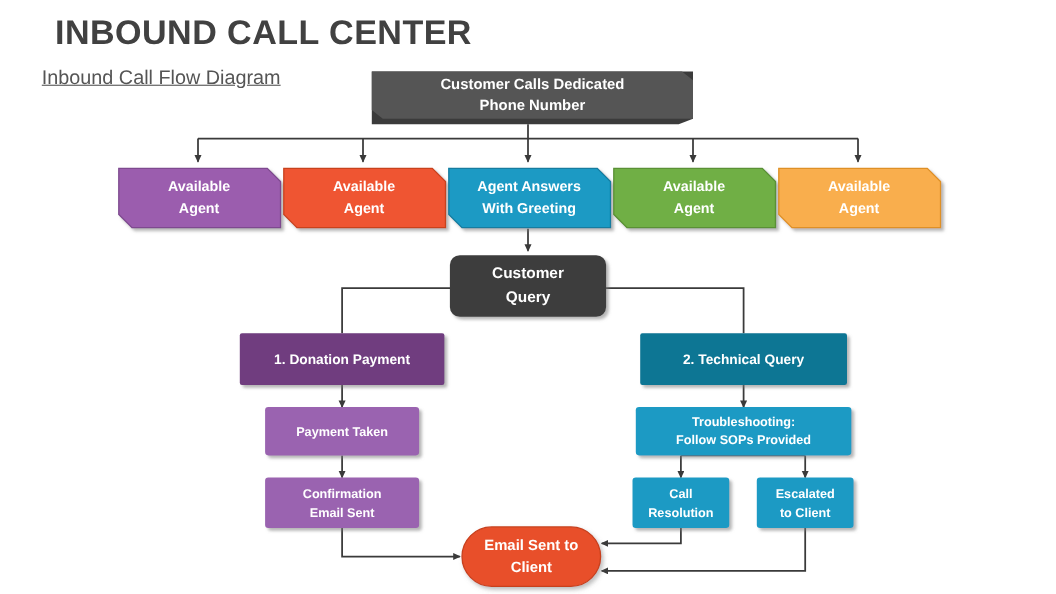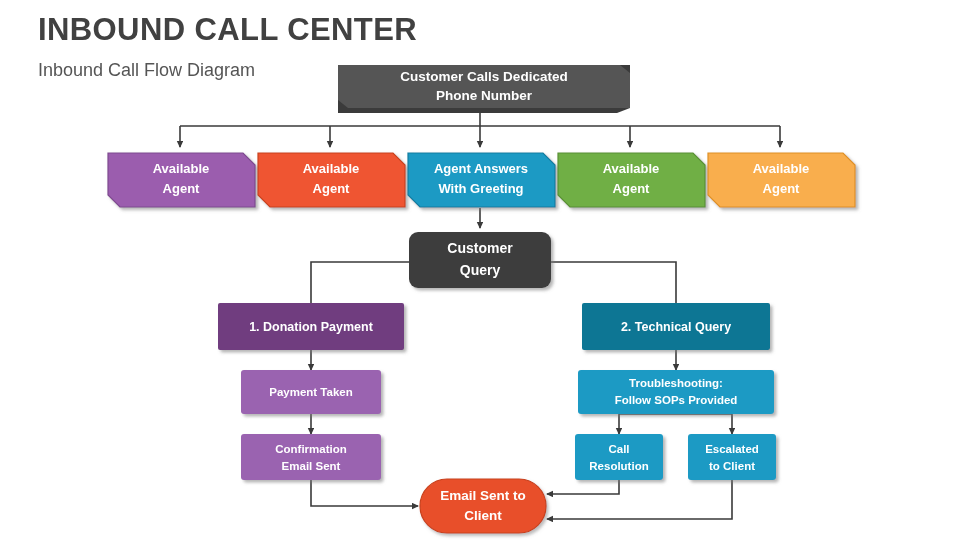--- a/index.html
+++ b/index.html
@@ -5,27 +5,27 @@
   html,body{margin:0;padding:0;}
   body{
     width:960px;height:540px;
     background:#ffffff;
     font-family:"Liberation Sans", sans-serif;
     overflow:hidden;
     position:relative;
   }
   #stage{position:absolute;inset:0;width:960px;height:540px;}
   .title{
-    position:absolute;left:38px;top:12px;
+    position:absolute;left:50px;top:12px;
     font-size:31px;font-weight:bold;color:#414141;
     letter-spacing:0.4px;
   }
   .subtitle{
     position:absolute;left:38px;top:60px;
-    font-size:18px;font-weight:normal;color:#555555;
+    font-size:18px;font-weight:normal;color:#555555;text-decoration:underline;
   }
   svg{position:absolute;left:0;top:0;}
   .nodeLabel{
     font-family:"Liberation Sans", sans-serif;
     fill:#ffffff;font-weight:bold;
     text-anchor:middle;dominant-baseline:middle;
   }
 </style>
 </head>
 <body>

